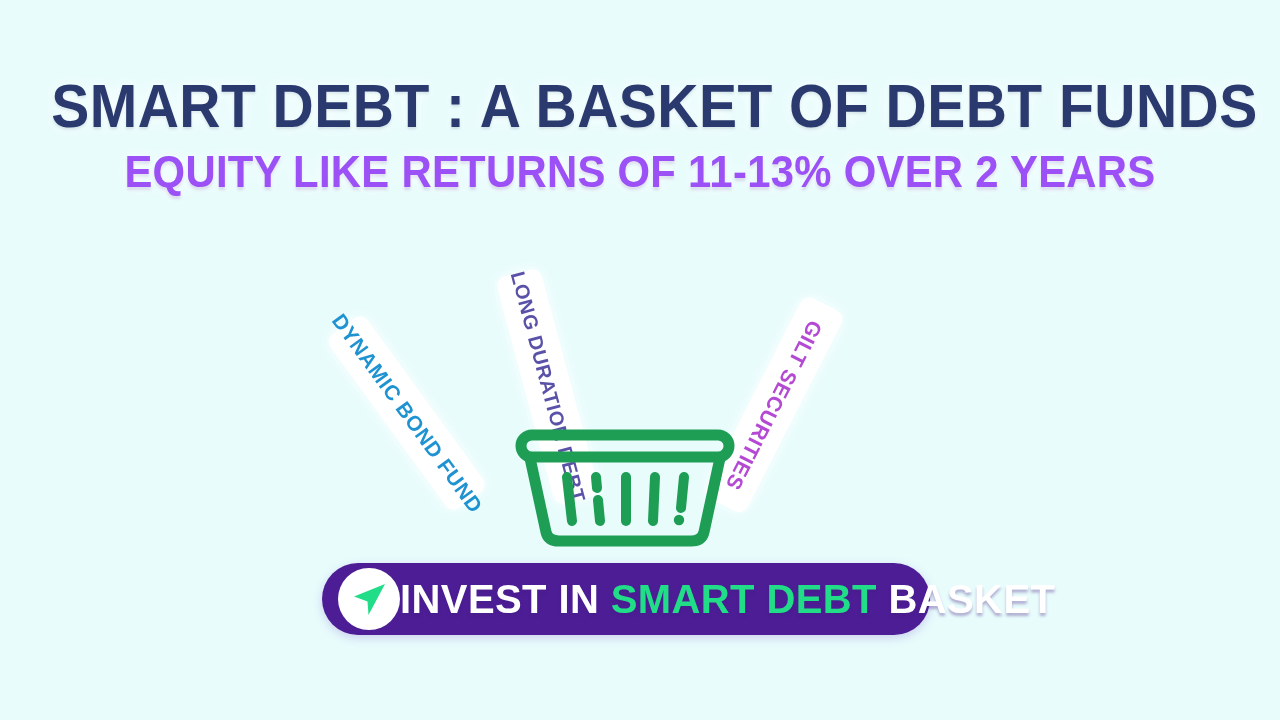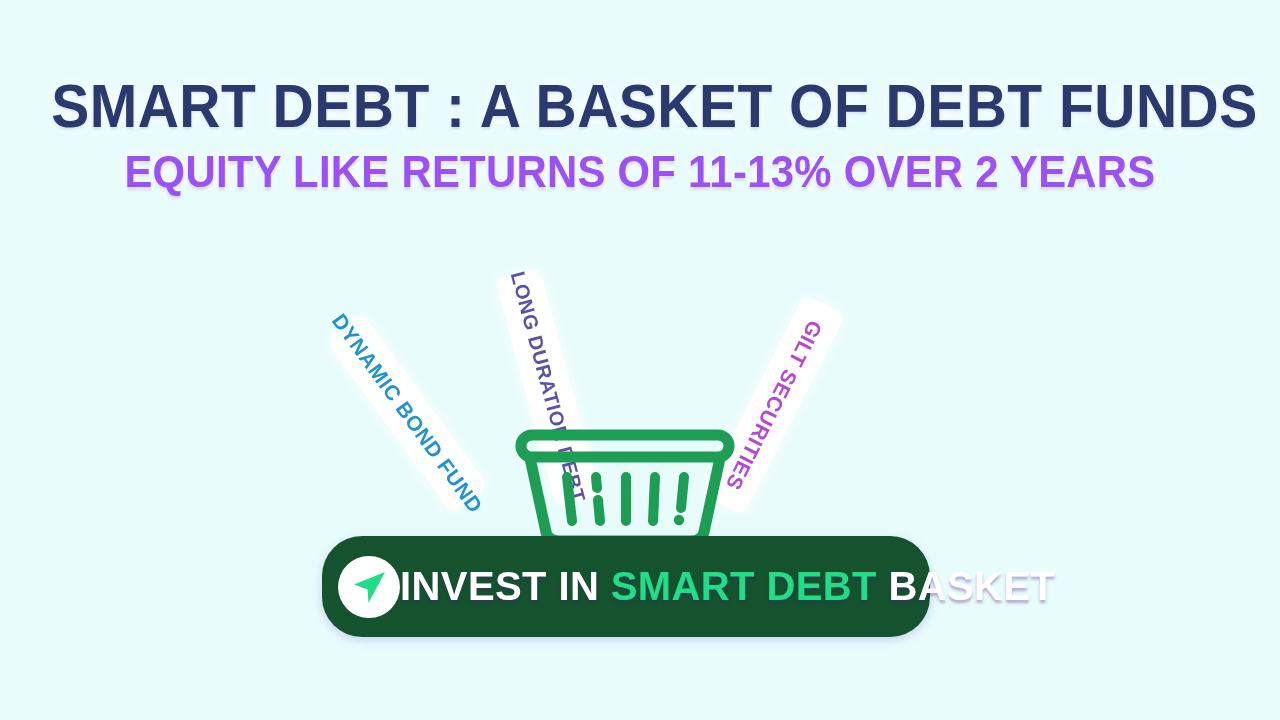--- a/index.html
+++ b/index.html
@@ -128,25 +128,25 @@
     top: 428px;
     width: 230px;
     height: 120px;
   }
   .basket-wrap svg { display: block; }
 
   
   .cta {
     position: absolute;
     left: 322px;
-    top: 536px;
+    top: 563px;
     width: 608px;
-    height: 101px;
+    height: 72px;
     border-radius: 40px;
-    background: #14532d;
+    background: #4c1d95;
     display: flex;
     align-items: center;
     box-sizing: border-box;
     padding-left: 16px;
     box-shadow: 0 3px 10px rgba(120,80,200,0.25);
     cursor: pointer;
     border: none;
   }
 
   .cta-icon {

